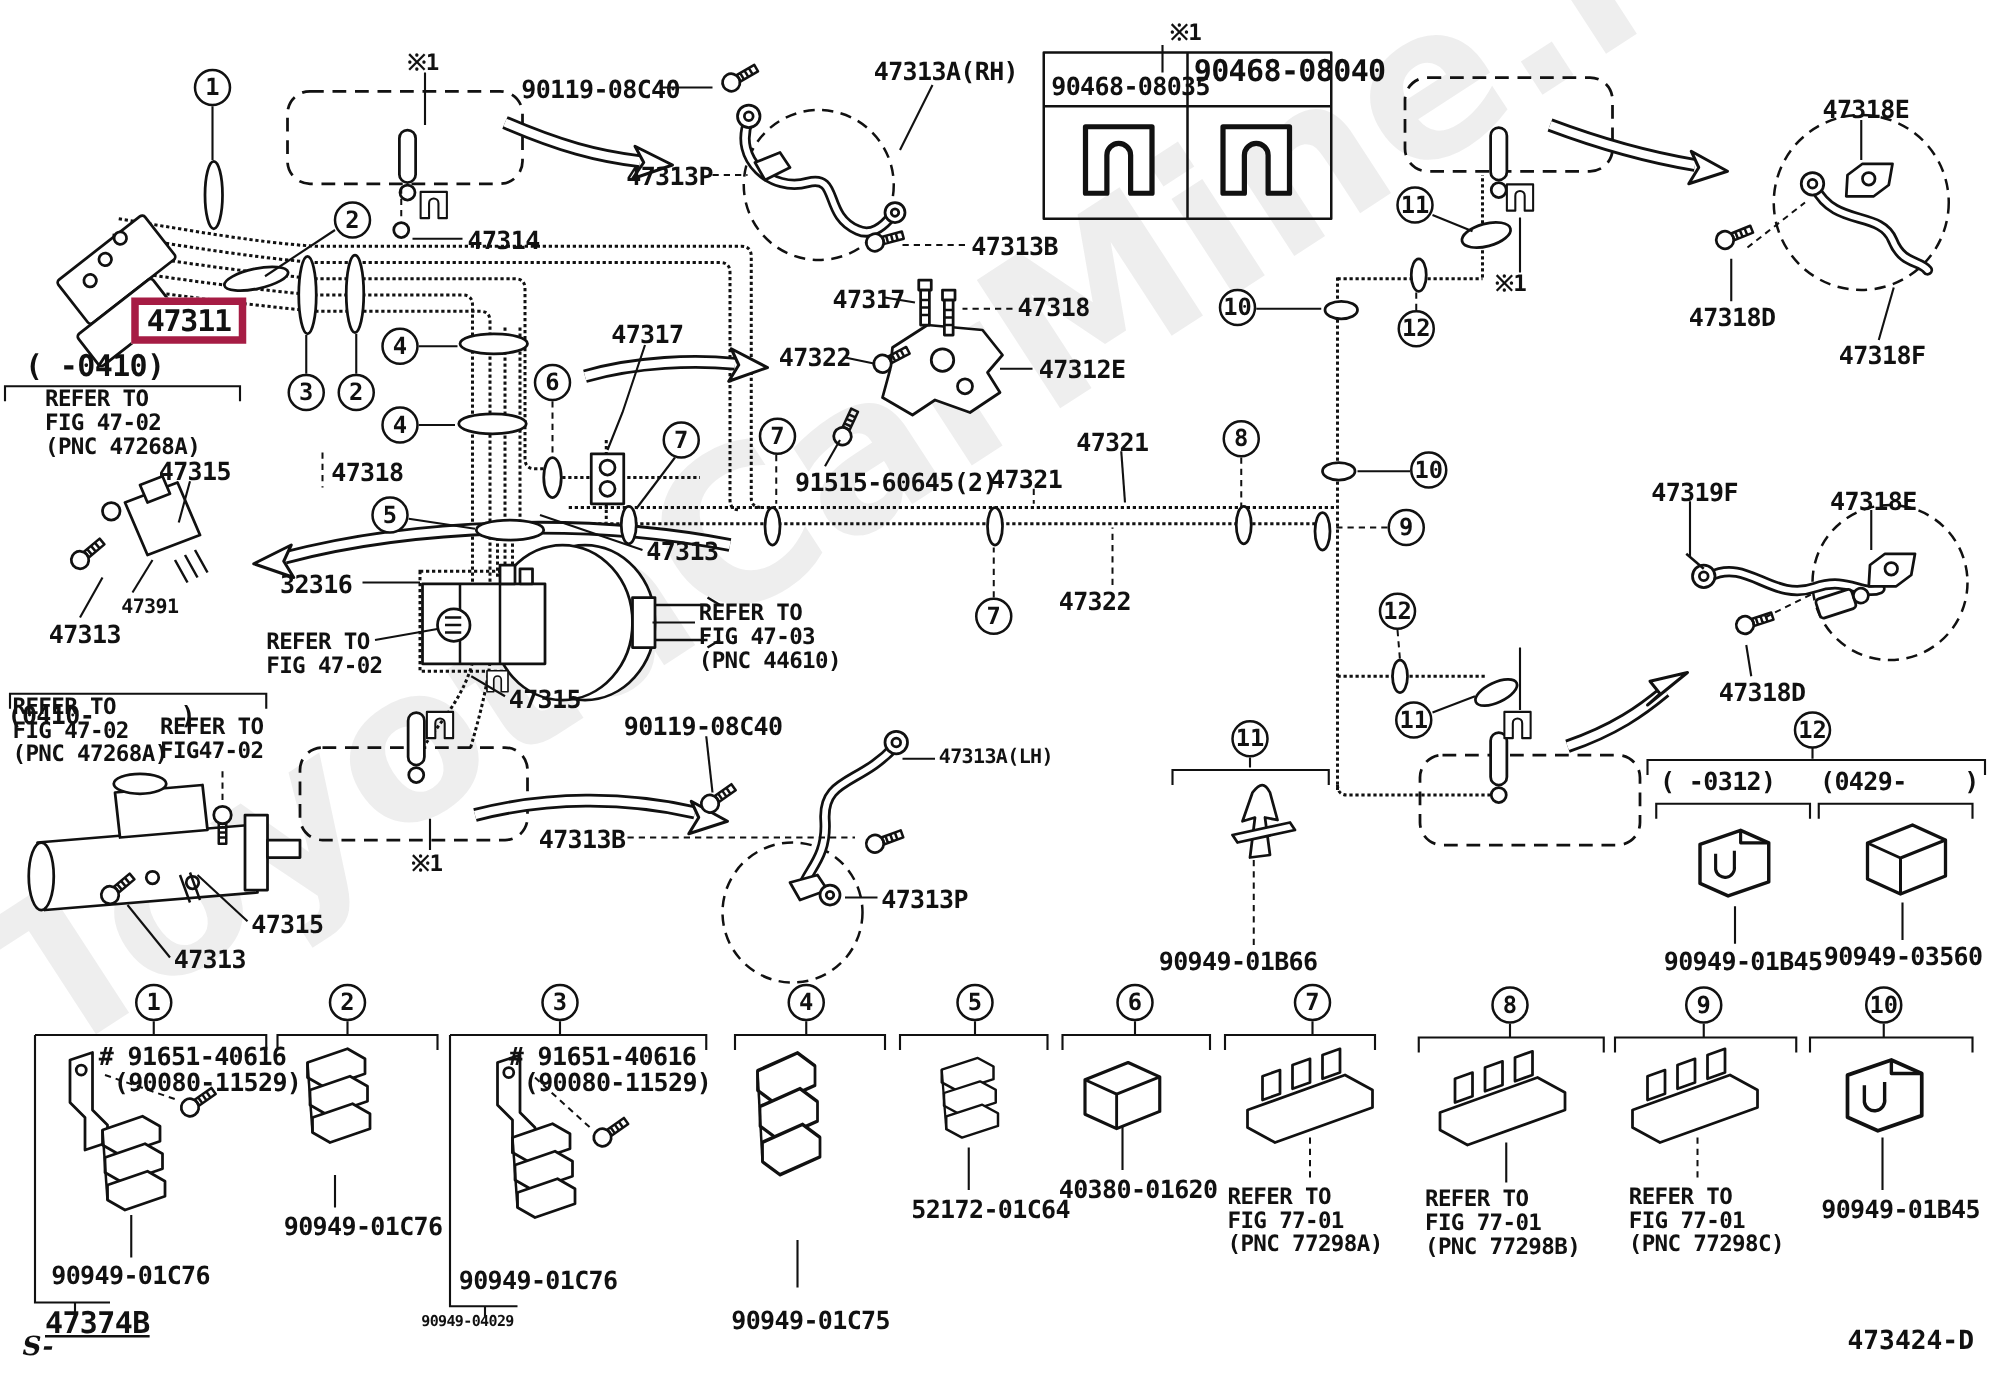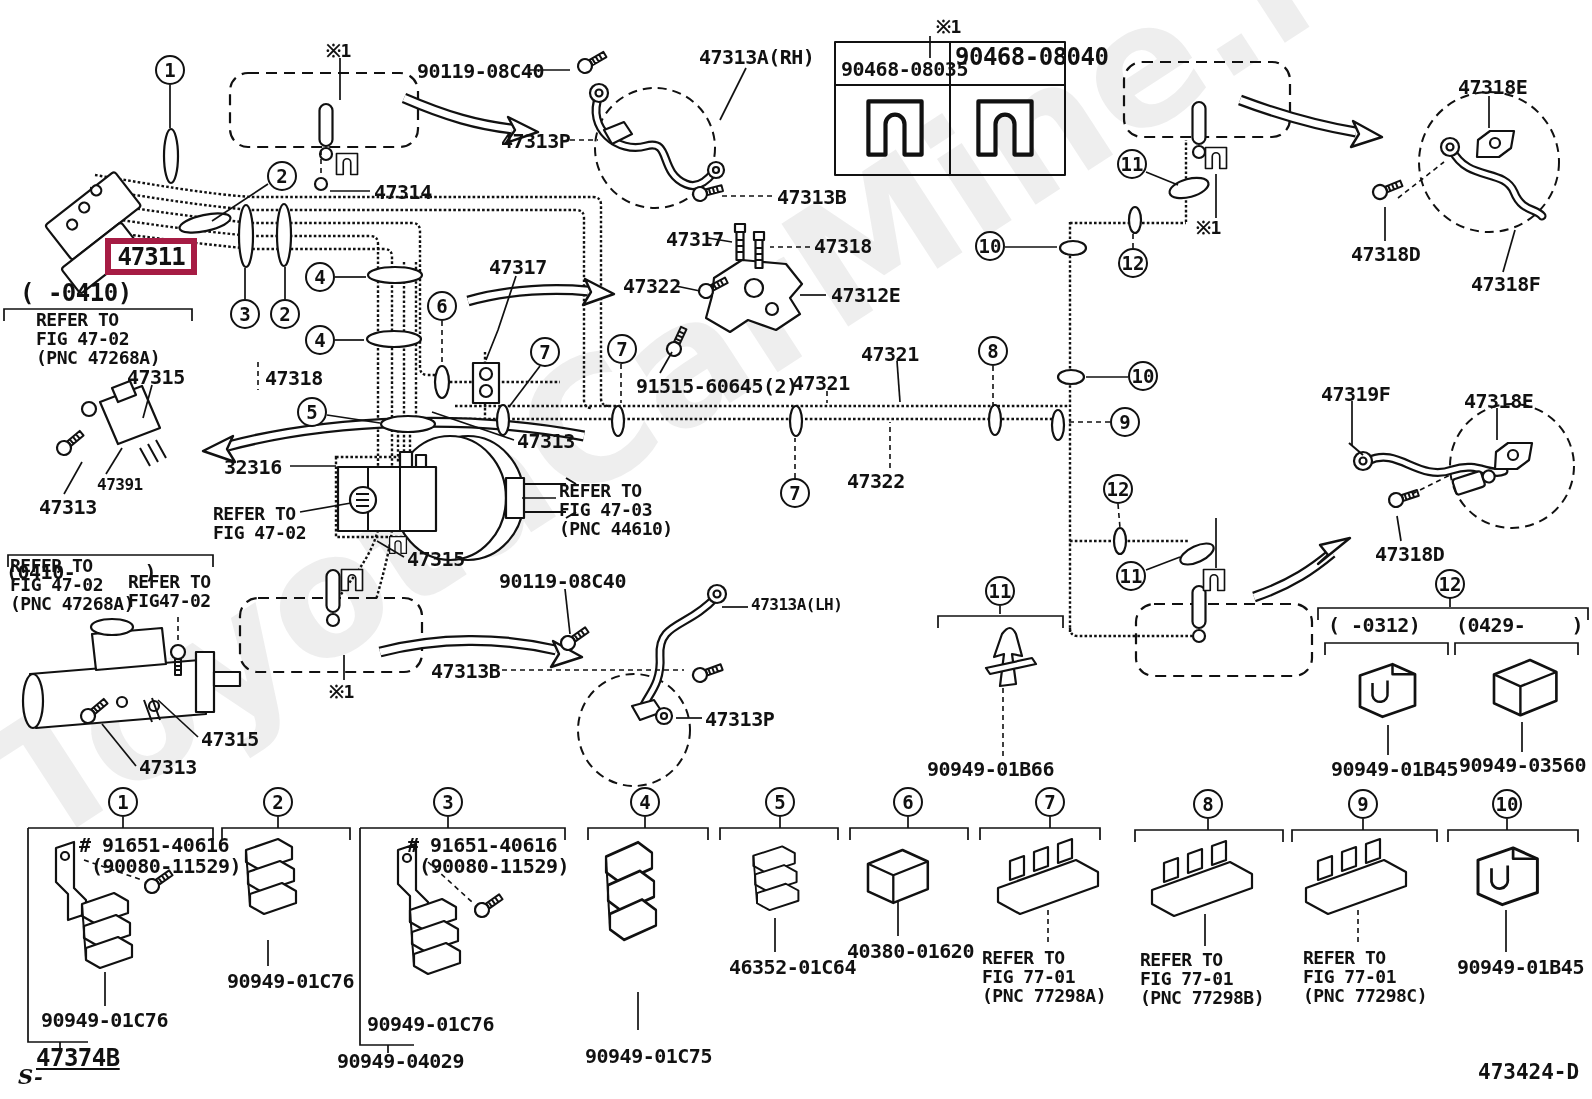--- a/index.html
+++ b/index.html
@@ -470,23 +470,23 @@
       <div class="lbl" style="left: 1331px; top: 759px; font-size: 20px;">90949-01B45</div>
       <div class="lbl" style="left: 1459px; top: 755px; font-size: 20px;">90949-03560</div>
       <div class="lbl" style="left: 79px; top: 835px; font-size: 20px;"># 91651-40616</div>
       <div class="lbl" style="left: 91px; top: 856px; font-size: 20px;">(90080-11529)</div>
       <div class="lbl" style="left: 41px; top: 1010px; font-size: 20px;">90949-01C76</div>
       <div class="lbl" style="left: 36px; top: 1046px; font-size: 24px; text-decoration: underline;">47374B</div>
       <div class="lbl" style="left: 227px; top: 971px; font-size: 20px;">90949-01C76</div>
       <div class="lbl" style="left: 407px; top: 835px; font-size: 20px;"># 91651-40616</div>
       <div class="lbl" style="left: 419px; top: 856px; font-size: 20px;">(90080-11529)</div>
       <div class="lbl" style="left: 367px; top: 1014px; font-size: 20px;">90949-01C76</div>
-      <div class="lbl" style="left: 337px; top: 1051px; font-size: 20px;">90949-04029</div>
+      <div class="lbl" style="left: 337px; top: 1051px; font-size: 12px;">90949-04029</div>
       <div class="lbl" style="left: 585px; top: 1046px; font-size: 20px;">90949-01C75</div>
-      <div class="lbl" style="left: 729px; top: 957px; font-size: 20px;">46352-01C64</div>
+      <div class="lbl" style="left: 729px; top: 957px; font-size: 20px;">52172-01C64</div>
       <div class="lbl" style="left: 847px; top: 941px; font-size: 20px;">40380-01620</div>
       <div class="lbl" style="left: 1457px; top: 957px; font-size: 20px;">90949-01B45</div>
       <div class="ref" style="left: 36px; top: 310px;">REFER TO
 FIG 47-02
 (PNC 47268A)</div>
       <div class="ref" style="left: 10px; top: 556px;">REFER TO
 FIG 47-02
 (PNC 47268A)</div>
       <div class="ref" style="left: 128px; top: 572px;">REFER TO
 FIG47-02</div>

